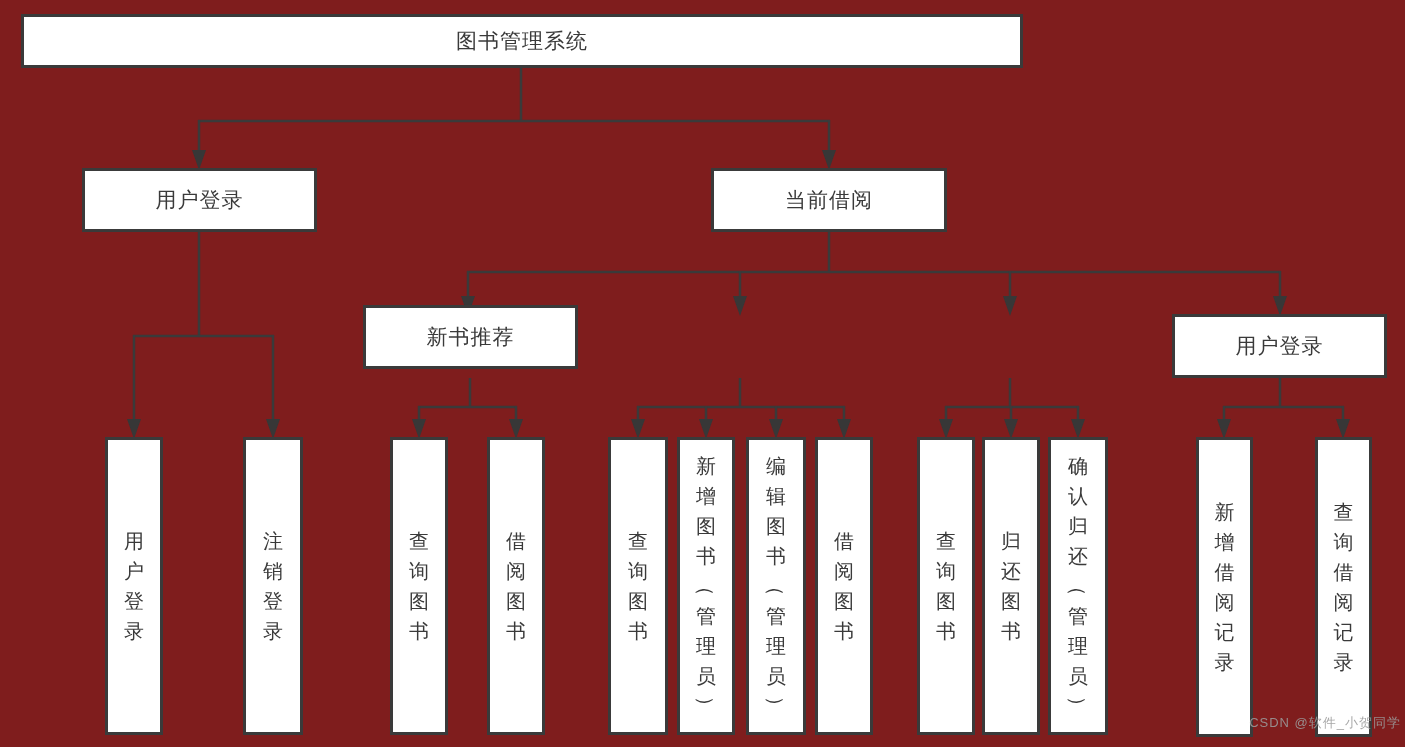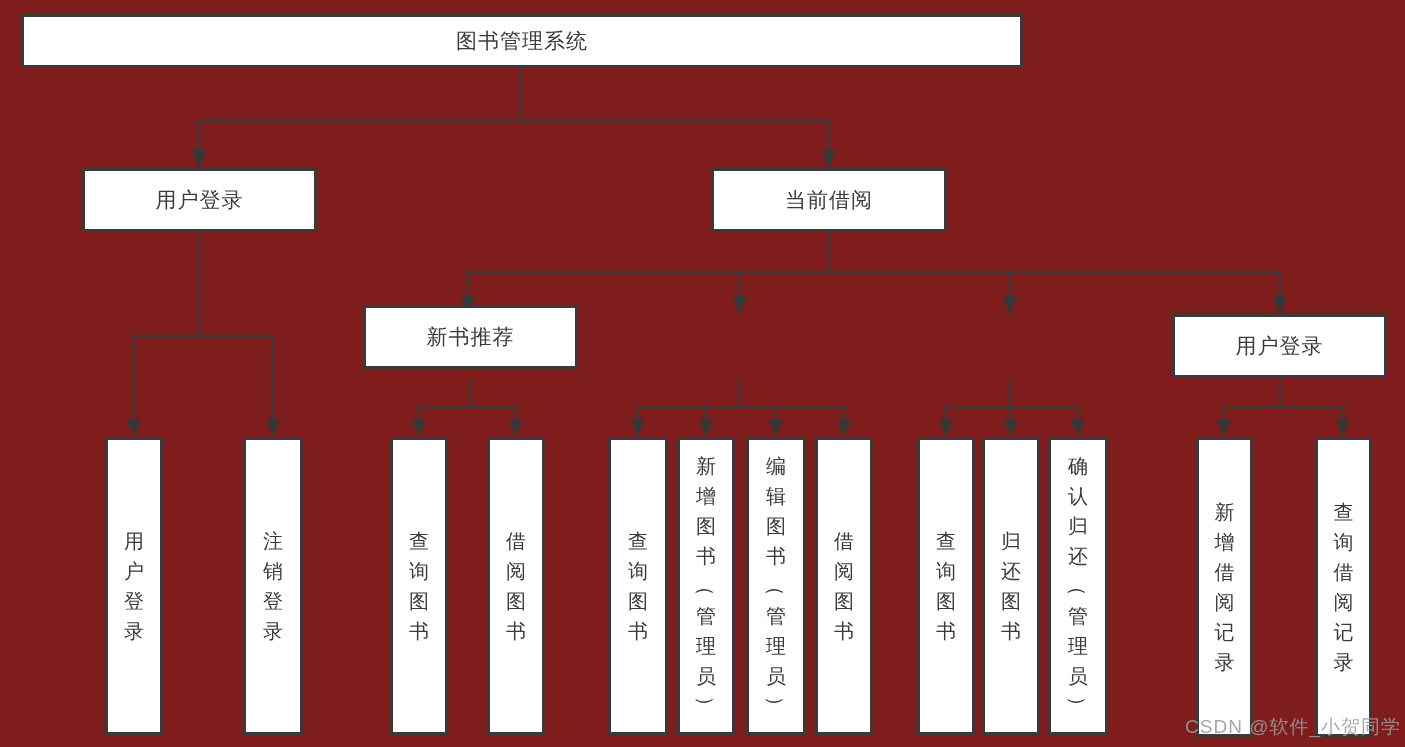--- a/index.html
+++ b/index.html
@@ -40,21 +40,21 @@
     height: 30px;
     line-height: 30px;
     width: 100%;
     text-align: center;
   }
   .leaf .ch.rot { transform: rotate(90deg); }
   #watermark {
     position: absolute;
     top: 714px;
     right: 4px;
-    font-size: 19px;
+    font-size: 13px;
     color: #9b9b9b;
     opacity: 0.88;
     letter-spacing: 1px;
     z-index: 5;
     white-space: nowrap;
   }
   .stroke { stroke: #3a3a3a; stroke-width: 2.5; fill: none; }
   .head { fill: #373737; stroke: none; }
 </style>
 </head>

